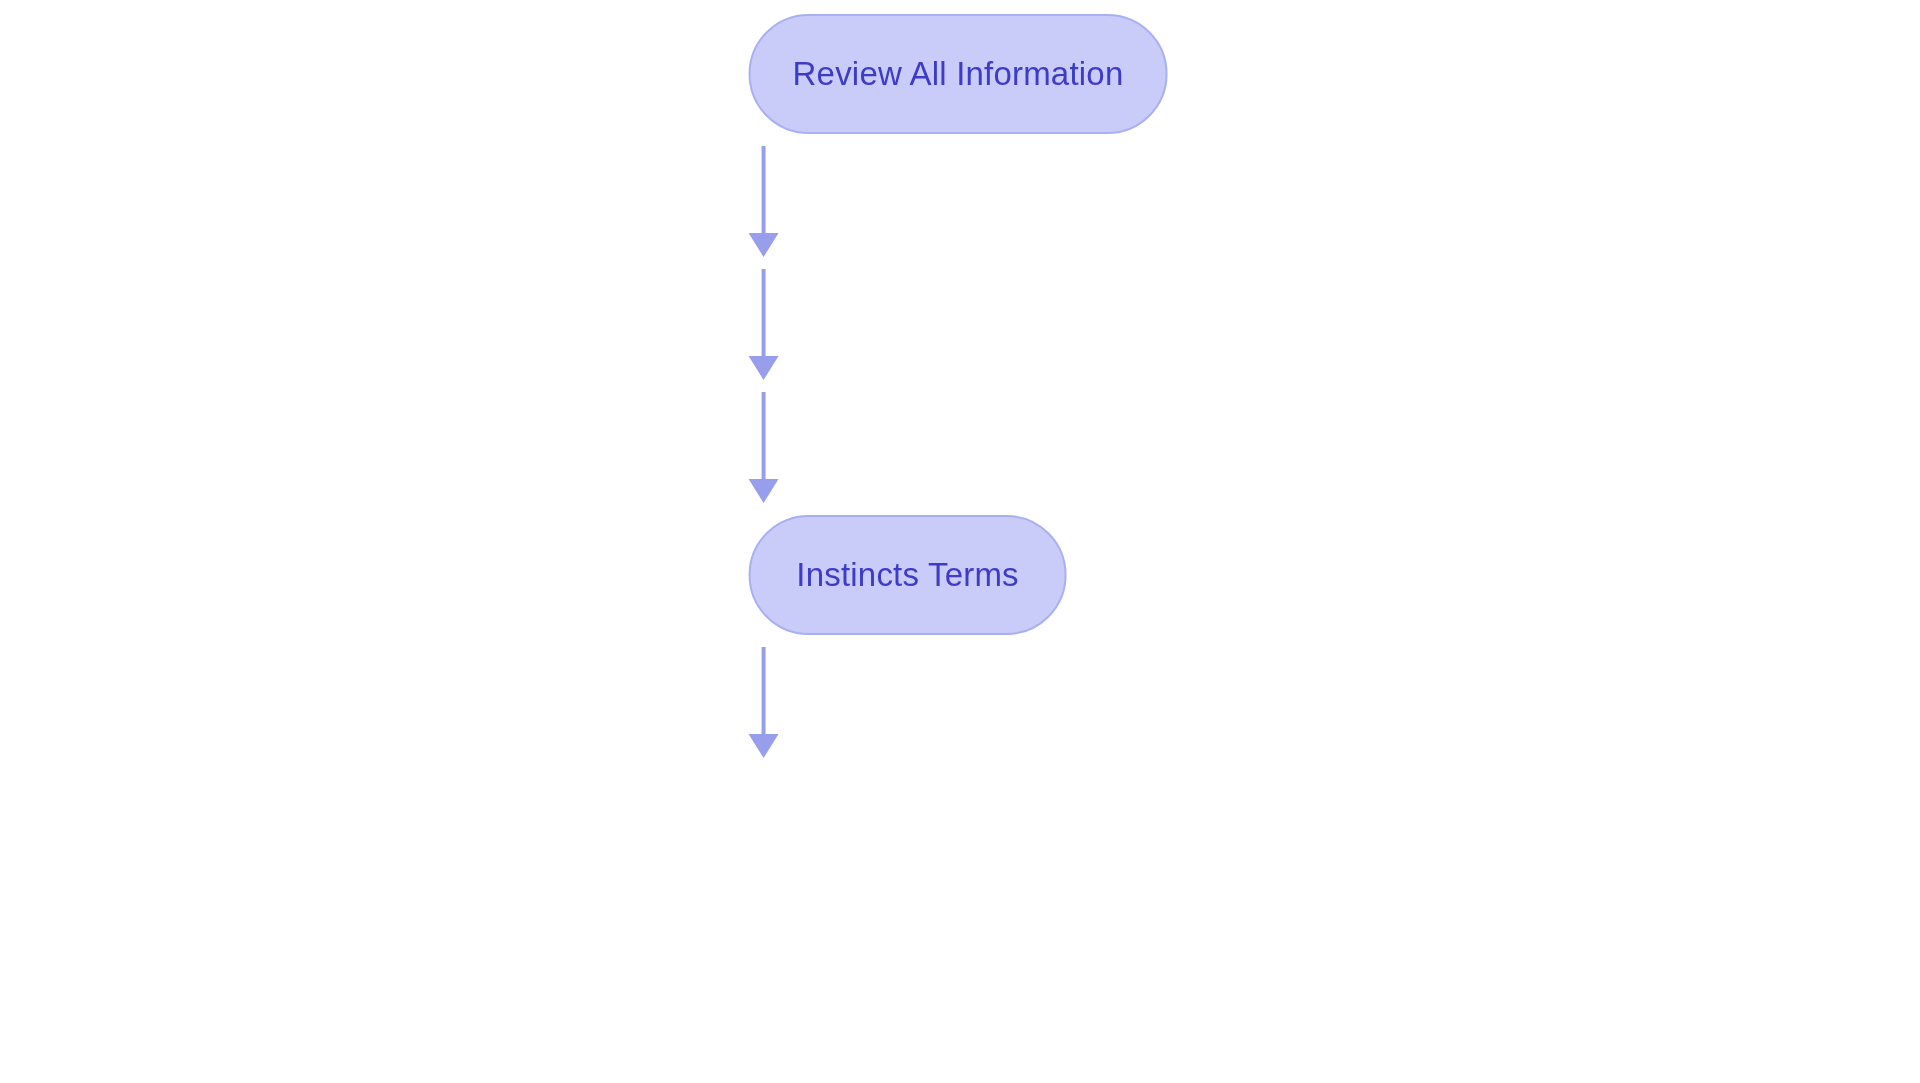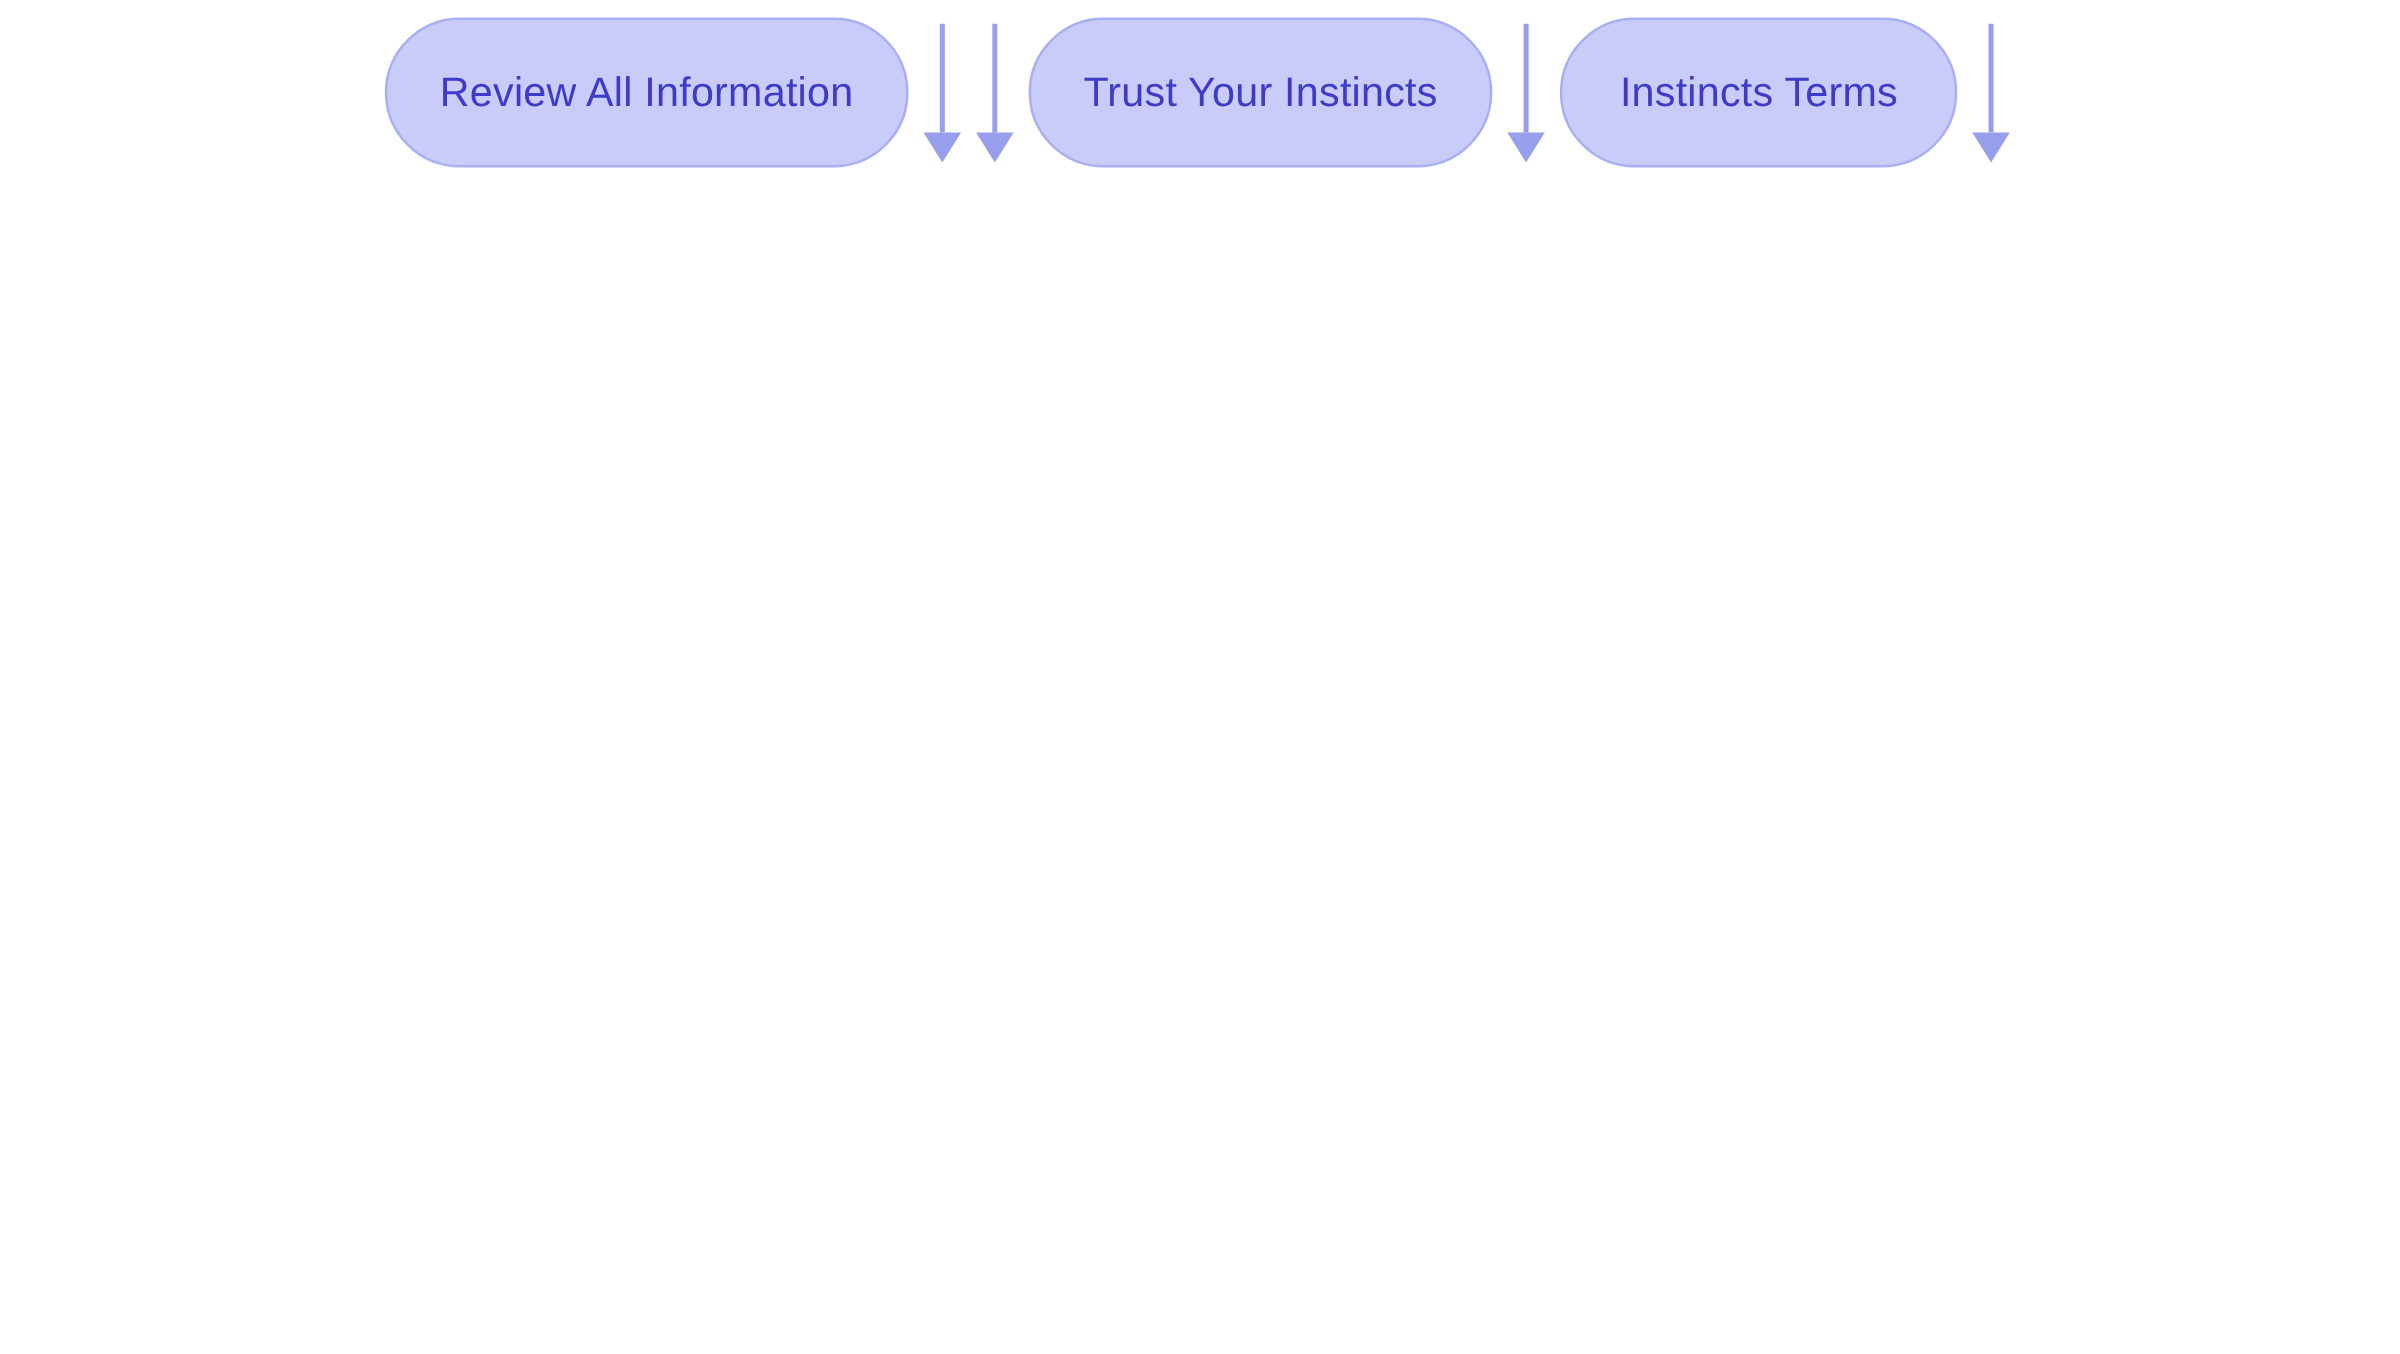--- a/index.html
+++ b/index.html
@@ -16,22 +16,22 @@
     position:absolute;
     left:0; top:0;
     width:1920px; height:1083px;
   }
   .flow-column{
     position:absolute;
     left:958px;
     top:14px;
     transform:translateX(-50%);
     display:flex;
-    flex-direction:row;
-    align-items:center;
+    flex-direction:column;
+    align-items:flex-start;
     gap:12px;
   }
   .flow-node{
     height:120px;
     min-width:318px;
     padding:0 42px;
     display:flex;
     align-items:center;
     justify-content:center;
     background:var(--node-fill);
@@ -75,23 +75,20 @@
       <div class="arrow-line"></div>
       <div class="arrow-head"></div>
     </div>
 
 
     <div class="flow-arrow">
       <div class="arrow-line"></div>
       <div class="arrow-head"></div>
     </div>
 
-    <div class="flow-node">
-      <span>Trust Your Instincts</span>
-    </div>
 
     <div class="flow-arrow">
       <div class="arrow-line"></div>
       <div class="arrow-head"></div>
     </div>
 
     <div class="flow-node">
       <span>Instincts Terms</span>
     </div>
 

